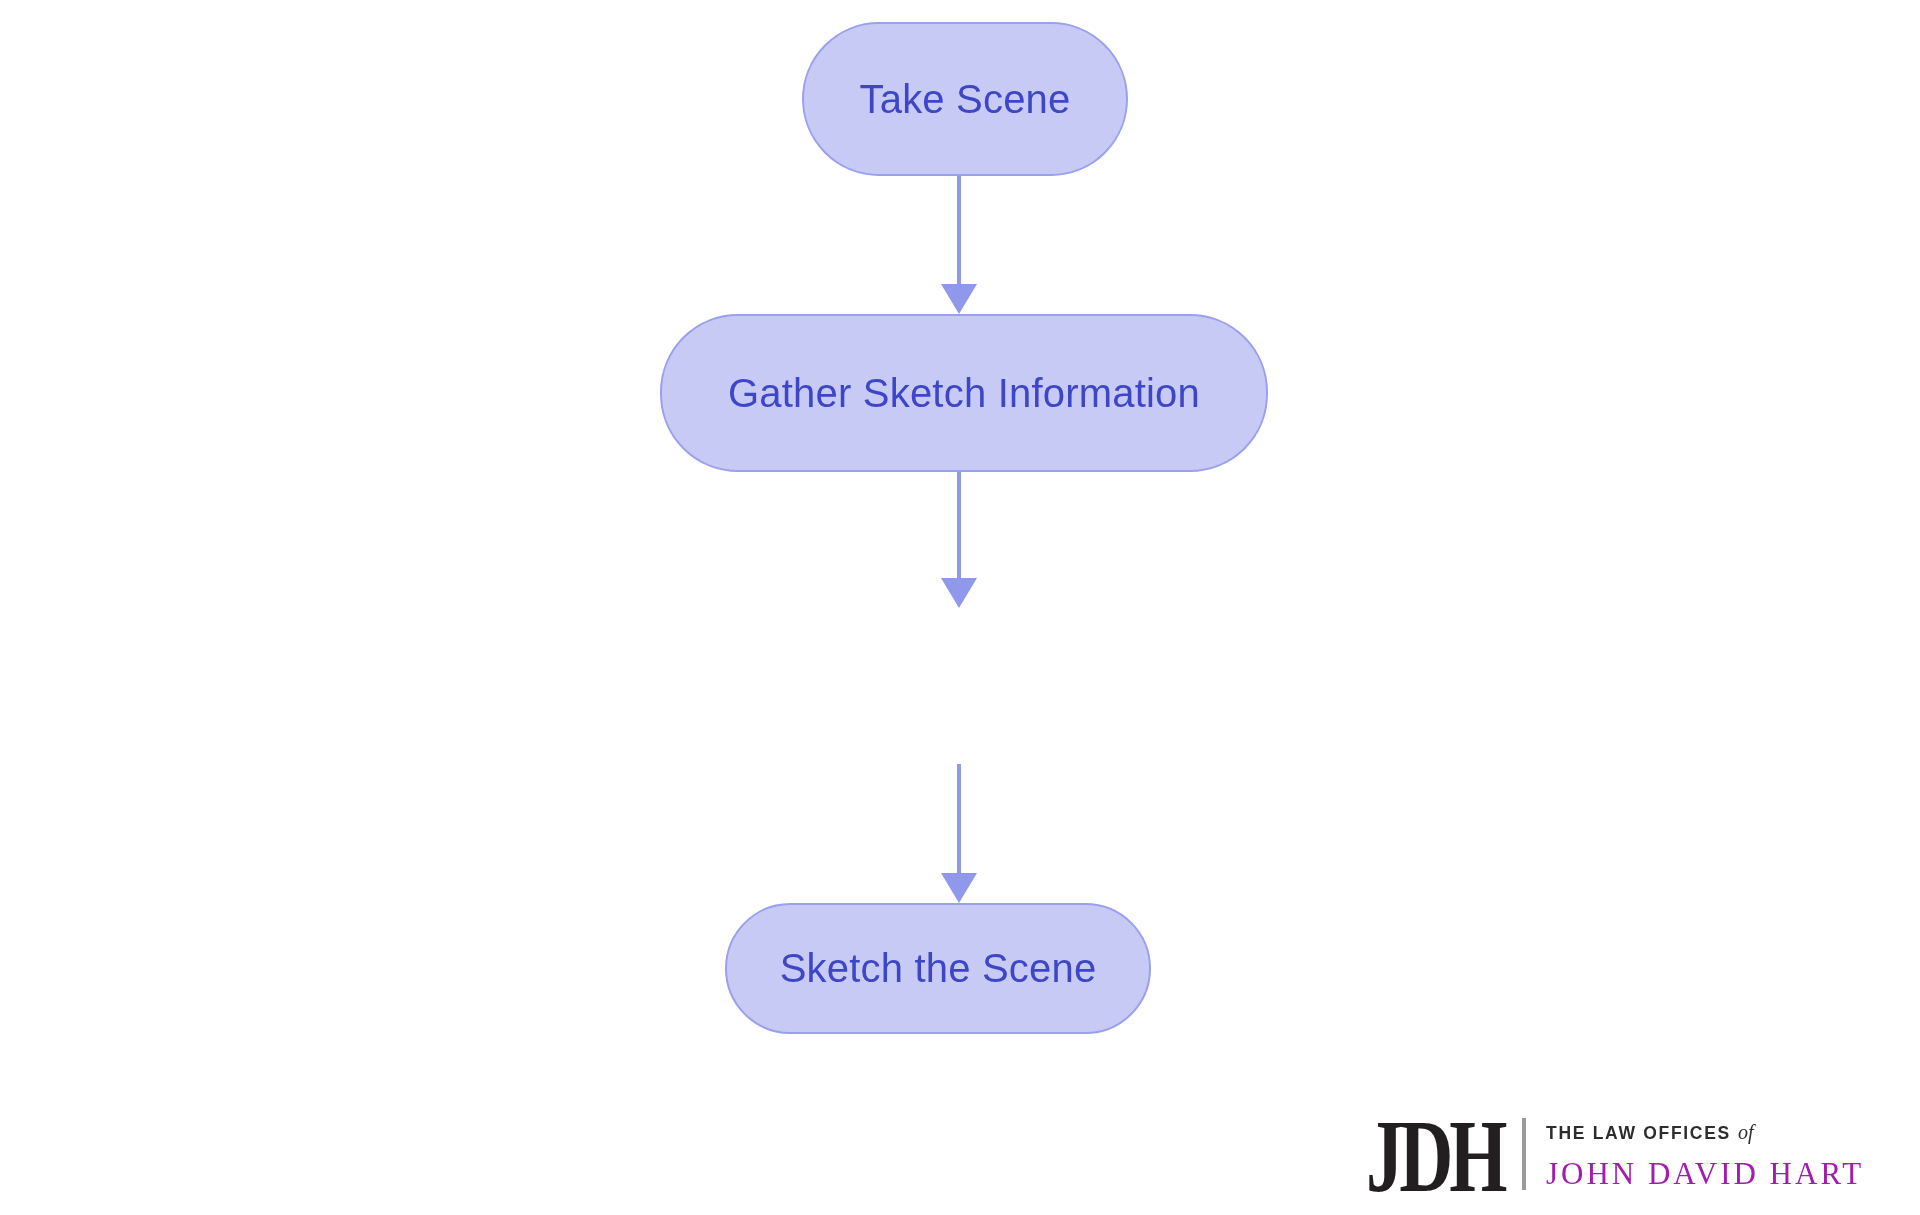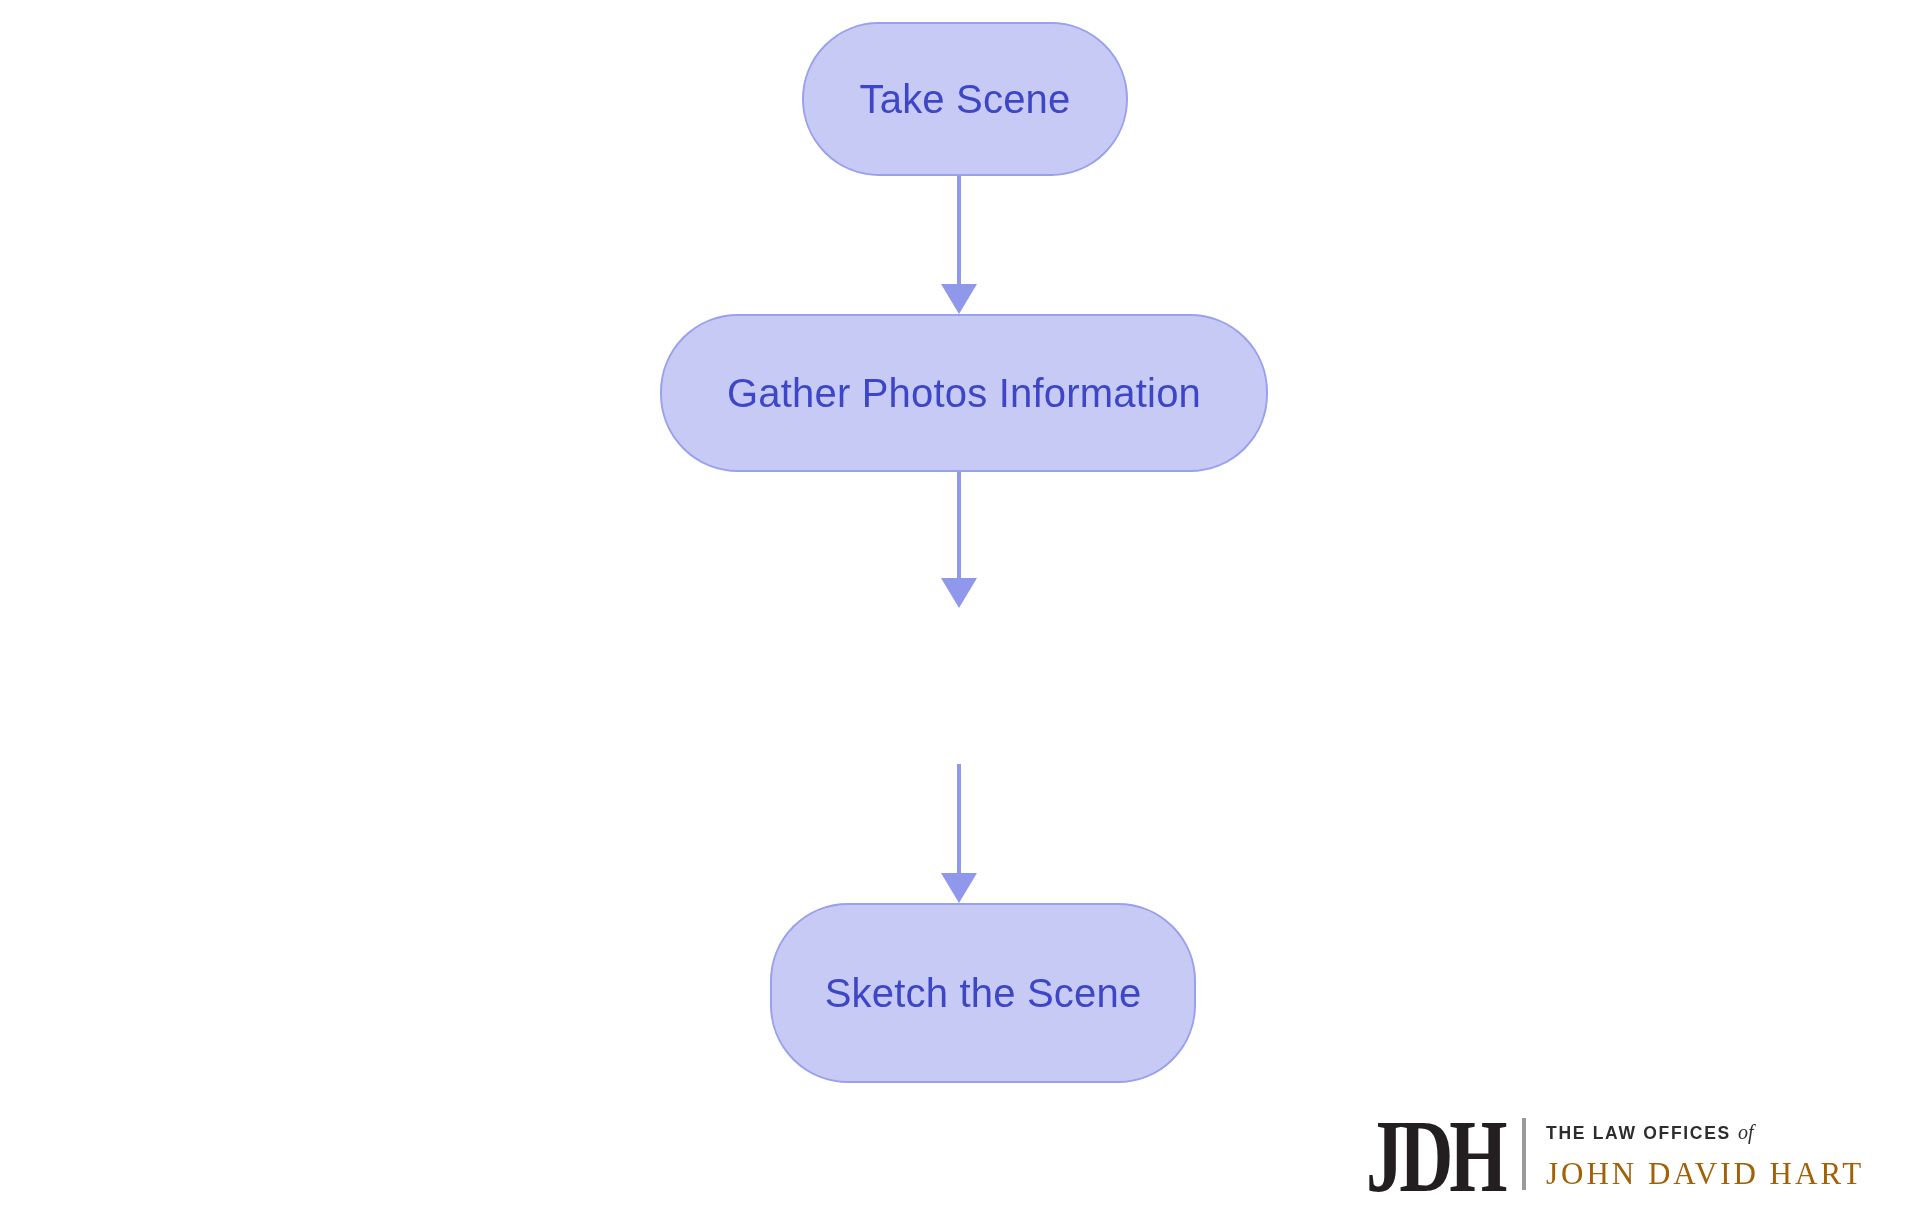--- a/index.html
+++ b/index.html
@@ -30,21 +30,21 @@
   .node .label {
     font-size: 40px;
     font-weight: 500;
     letter-spacing: 0.2px;
     color: var(--node-text, #3c46c6);
     white-space: nowrap;
   }
   .node-1 { left: 802px; top: 22px;  width: 326px; height: 154px; }
   .node-2 { left: 660px; top: 314px; width: 608px; height: 158px; }
   .node-3 { left: 800px; top: 608px; width: 324px; height: 156px; }
-  .node-4 { left: 770px; top: 903px; width: 426px; height: 180px; }
+  .node-4 { left: 725px; top: 903px; width: 426px; height: 131px; }
 
   
   .arrow {
     position: absolute;
     left: 941px;           
     width: 36px;
     display: flex;
     flex-direction: column;
     align-items: center;
   }
@@ -121,41 +121,41 @@
     font-weight: 400;
     font-size: 20px;
     letter-spacing: 0;
     margin-left: 7px;
   }
   .firm-name {
     font-family: "Liberation Serif", serif;
     font-size: 31px;
     font-weight: 400;
     letter-spacing: 3px;
-    color: #a16207;
+    color: #a21caf;
     margin-top: 12px;
     white-space: nowrap;
   }
 </style>
 </head>
 <body>
 
 <div class="canvas">
 
   <div class="node node-1">
     <span class="label">Take Scene</span>
   </div>
 
   <div class="arrow arrow-1">
     <div class="arrow-line"></div>
     <div class="arrow-head"></div>
   </div>
 
   <div class="node node-2">
-    <span class="label">Gather Photos Information</span>
+    <span class="label">Gather Sketch Information</span>
   </div>
 
   <div class="arrow arrow-2">
     <div class="arrow-line"></div>
     <div class="arrow-head"></div>
   </div>
 
 
   <div class="arrow arrow-3">
     <div class="arrow-line"></div>

